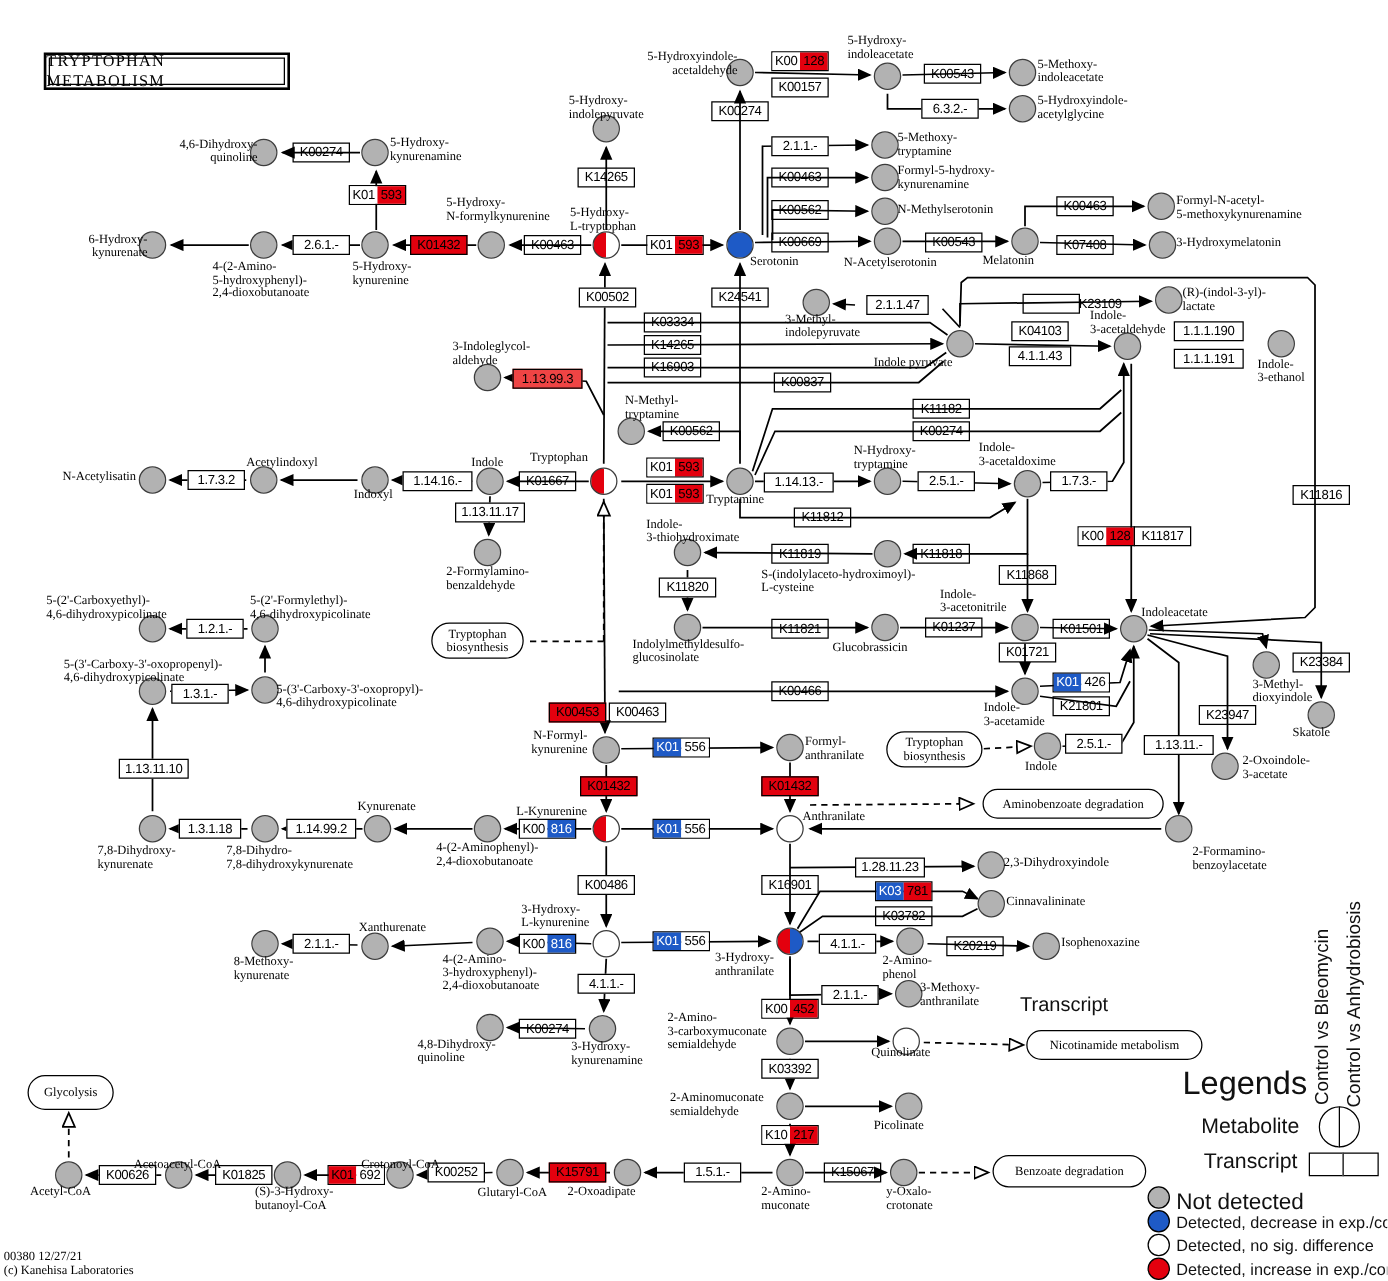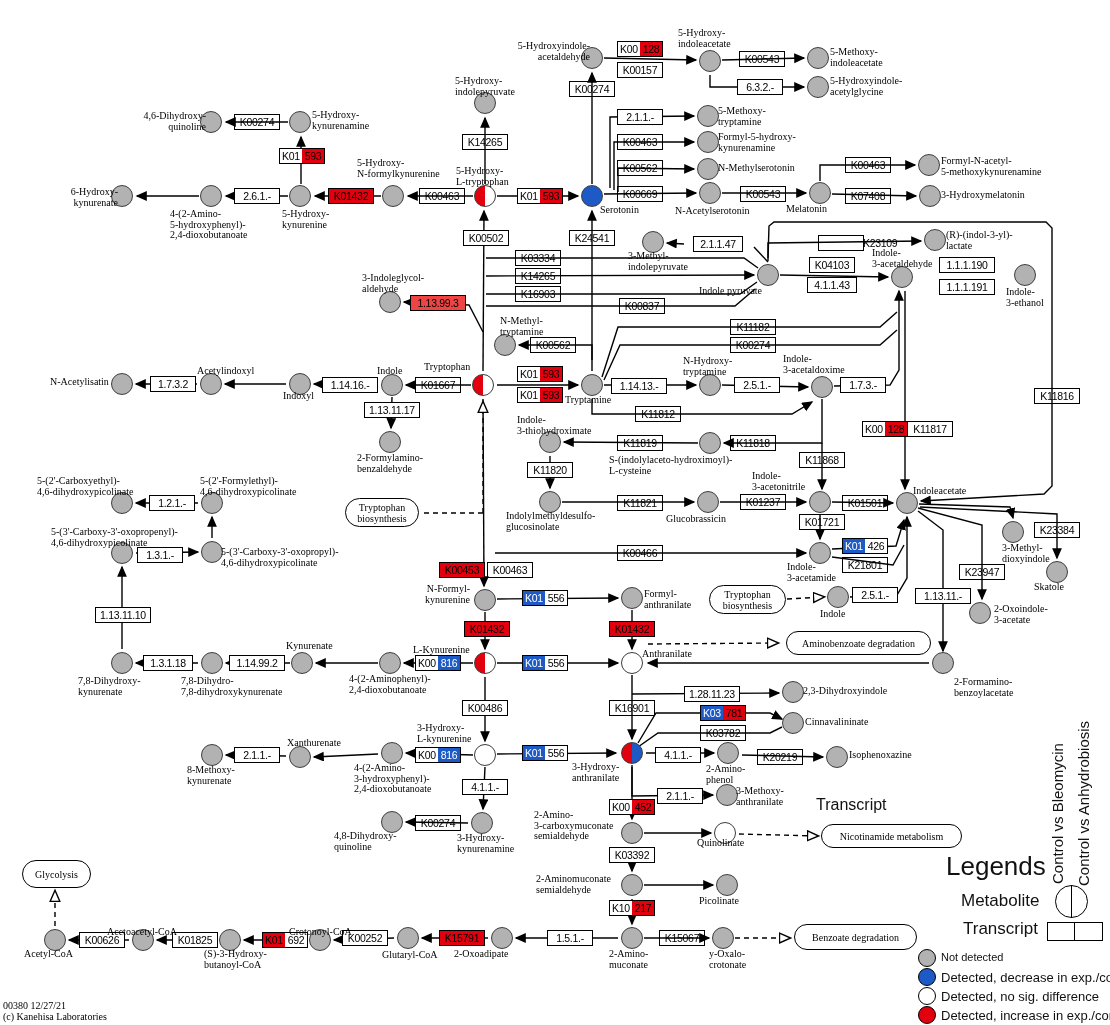--- a/index.html
+++ b/index.html
@@ -144,37 +144,38 @@
         <polyline points="378,385 314,384" marker-end="url(#af)"></polyline>
         <polyline points="286,384 225,384" marker-end="url(#af)"></polyline>
         <polyline points="197,384 136,384" marker-end="url(#af)"></polyline>
         <polyline points="392,397 391,428" marker-end="url(#af)"></polyline>
         <polyline points="483,332 469,305 404,302" marker-end="url(#af)"></polyline>
         <polyline points="497,385 578,385" marker-end="url(#af)"></polyline>
         <polyline points="768,258 769,226 774,222 1046,222 1052,228 1052,486 1044,494 921,501" marker-end="url(#af)"></polyline>
       </g>
   </svg>
 
+  <div id="titlebox" style="left: 35px; top: 42px; width: 193px; height: 26px;">TRYPTOPHAN METABOLISM</div>
 
   <div class="footer" style="left: 3px; top: 1000px;">00380 12/27/21
 (c) Kanehisa Laboratories</div>
 
   <div class="slbl" style="left:816px;top:796px;font-size:16px">Transcript</div>
   <div class="slbl" style="left:946px;top:851px;font-size:26px">Legends</div>
   <div class="slbl" style="left:961px;top:891px;font-size:17px">Metabolite</div>
   <div class="slbl" style="left:963px;top:919px;font-size:17px">Transcript</div>
   <div class="rot" style="left:1049px;top:884px">Control vs Bleomycin</div>
   <div class="rot" style="left:1075px;top:886px">Control vs Anhydrobiosis</div>
   <div class="legsym" style="left:1055px;top:885px;width:33px;height:33px;border-radius:50%"></div>
   <div class="legsym" style="left:1071px;top:885px;width:0;height:33px;border-width:0 0 0 1.5px"></div>
   <div class="legsym" style="left:1047px;top:922px;width:56px;height:19px"></div>
   <div class="legsym" style="left:1074px;top:922px;width:0;height:19px;border-width:0 0 0 1.5px"></div>
   <div id="legend-items">
       <div style="position: absolute; left: 918px; top: 949px; width: 18px; height: 18px; border-radius: 50%; border: 1.5px solid rgb(0, 0, 0); box-sizing: border-box; background: rgb(178, 178, 178);"></div>
-      <div class="slbl" style="left: 941px; top: 951px; font-size: 11px;">Not detected</div>
+      <div class="slbl" style="left: 941px; top: 951px; font-size: 18px;">Not detected</div>
       <div style="position: absolute; left: 918px; top: 968px; width: 18px; height: 18px; border-radius: 50%; border: 1.5px solid rgb(0, 0, 0); box-sizing: border-box; background: rgb(30, 90, 198);"></div>
       <div class="slbl" style="left: 941px; top: 970px; font-size: 13px;">Detected, decrease in exp./conc.</div>
       <div style="position: absolute; left: 918px; top: 987px; width: 18px; height: 18px; border-radius: 50%; border: 1.5px solid rgb(0, 0, 0); box-sizing: border-box; background: rgb(255, 255, 255);"></div>
       <div class="slbl" style="left: 941px; top: 989px; font-size: 13px;">Detected, no sig. difference</div>
       <div style="position: absolute; left: 918px; top: 1006px; width: 18px; height: 18px; border-radius: 50%; border: 1.5px solid rgb(0, 0, 0); box-sizing: border-box; background: rgb(227, 0, 14);"></div>
       <div class="slbl" style="left: 941px; top: 1008px; font-size: 13px;">Detected, increase in exp./conc.</div>
     </div>
 <div class="oval" style="left: 345px; top: 498px; width: 74px; height: 29px;">Tryptophan
 biosynthesis</div>
     <div class="oval" style="left: 709px; top: 585px; width: 77px; height: 29px;">Tryptophan

